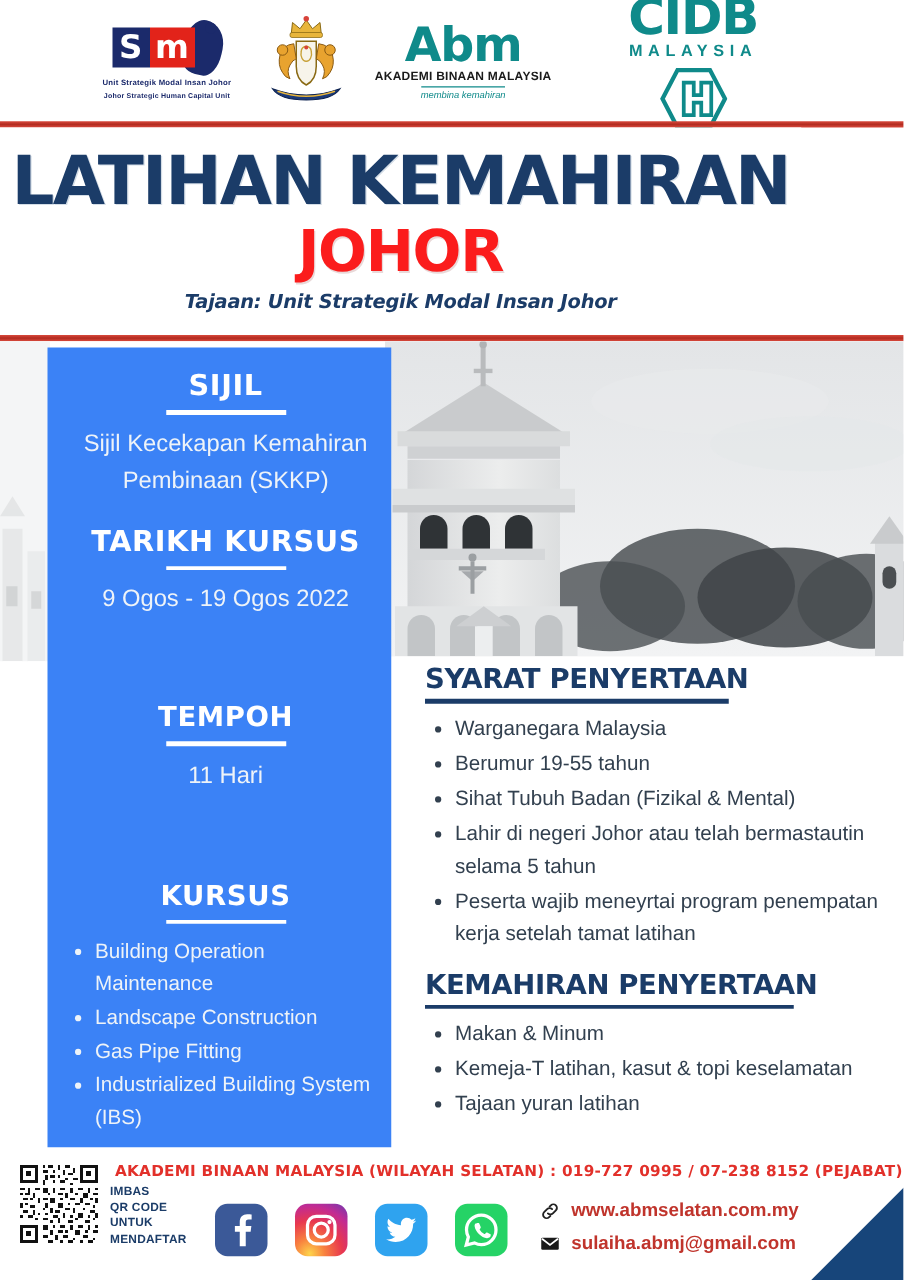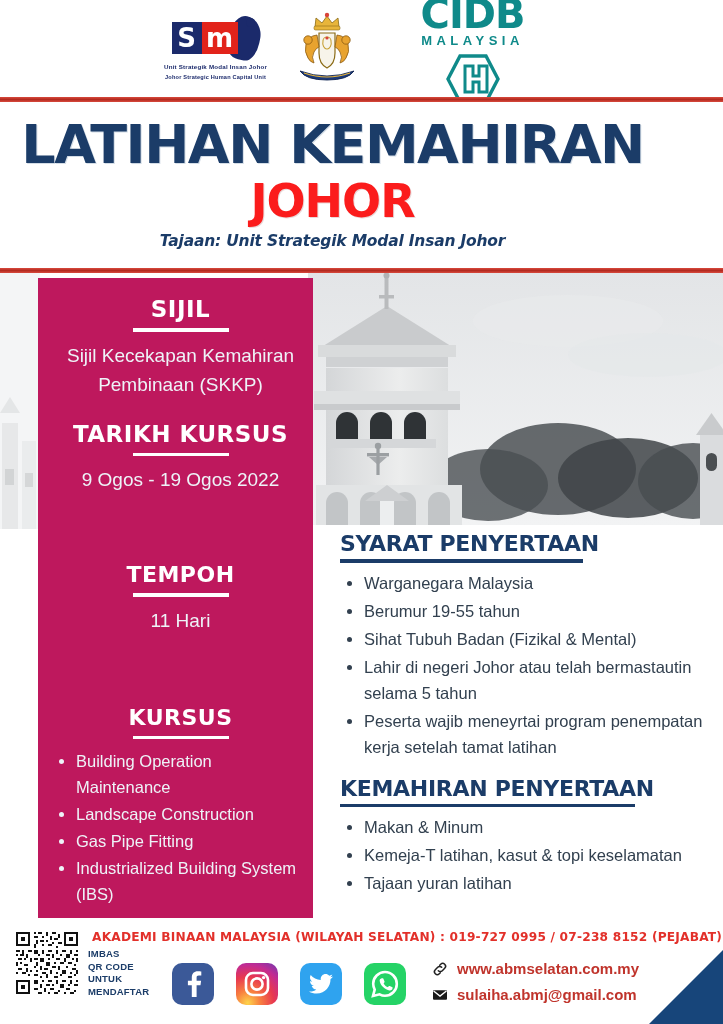--- a/index.html
+++ b/index.html
@@ -99,21 +99,21 @@
   
   .rule-red {
     position: absolute; left: 0; width: 723px; height: 5px;
     background: linear-gradient(180deg,#d94a3d 0%, #b32b20 50%, #d94a3d 100%);
   }
   .rule-top { top: 97px; }
   .rule-bottom { top: 268px; }
 
   
   .title-block {
-    position: absolute; left: 12px; top: 102px; width: 641px; height: 166px;
+    position: absolute; left: 0; top: 102px; width: 641px; height: 166px;
     background: #ffffff; text-align: center;
   }
   .title-main {
     font-family: "DejaVu Sans", sans-serif;
     font-size: 54px; font-weight: bold; color: #1b3c68;
     line-height: 62px; letter-spacing: -1.5px; margin-top: 12px;
     text-shadow: 1px 1px 0 rgba(160,180,200,.45);
   }
   .title-sub {
     font-family: "DejaVu Sans", sans-serif;
@@ -140,21 +140,21 @@
   }
   .photo-left {
     position: absolute; left: 0px; top: 0px; width: 40px; height: 256px;
     overflow: hidden; background: #f3f3f4; opacity: .75;
   }
 
   
   .panel {
     position: absolute; left: 38px; top: 5px;
     width: 275px; height: 719px;
-    background: #be185d;
+    background: #3b82f6;
     color: #ffffff;
     padding: 18px 4px 14px 14px;
     text-align: center;
   }
   .p-head {
     font-family: "DejaVu Sans", sans-serif;
     font-weight: bold; font-size: 23px; letter-spacing: .5px;
     color: #ffffff;
   }
   .p-head.sm { font-size: 22px; margin-top: 48px; }
@@ -263,20 +263,25 @@
         <path d="M27 24 q-9 1 -11 9 q-2 8 2 14 q2 4 6 5 q-3 -6 0 -11 q2 -4 5 -5 z" fill="#e8a32f" stroke="#8a5a12" stroke-width=".8"></path>
         <path d="M47 24 q9 1 11 9 q2 8 -2 14 q-2 4 -6 5 q3 -6 0 -11 q-2 -4 -5 -5 z" fill="#e8a32f" stroke="#8a5a12" stroke-width=".8"></path>
         <circle cx="18" cy="29" r="4.2" fill="#e8a32f" stroke="#8a5a12" stroke-width=".8"></circle>
         <circle cx="56" cy="29" r="4.2" fill="#e8a32f" stroke="#8a5a12" stroke-width=".8"></circle>
 
         <path d="M10 60 q27 10 54 0 q-6 9 -27 9 q-21 0 -27 -9z" fill="#1b3a7a" stroke="#0e2350" stroke-width=".9"></path>
         <path d="M14 62 q23 8 46 0" fill="none" stroke="#e8b53b" stroke-width="1.1"></path>
       </svg>
     </div>
 
+    <div class="logo abm">
+      <div class="abm-word">Abm</div>
+      <div class="abm-sub">AKADEMI BINAAN MALAYSIA</div>
+      <div class="abm-tag">membina kemahiran</div>
+    </div>
 
     <div class="logo cidb">
       <div class="cidb-txt">
         <div class="cidb-word">CIDB</div>
         <div class="cidb-sub">MALAYSIA</div>
       </div>
       <svg width="54" height="50" viewBox="0 0 54 50">
         <path d="M14 2 L40 2 L52 25 L40 48 L14 48 L2 25 Z" fill="none" stroke="#0f8a8a" stroke-width="3.4"></path>
         <path d="M19 12 h8 v10 h6 v-10 h8 v26 h-8 v-10 h-6 v10 h-8 z" fill="none" stroke="#0f8a8a" stroke-width="3"></path>
       </svg>

